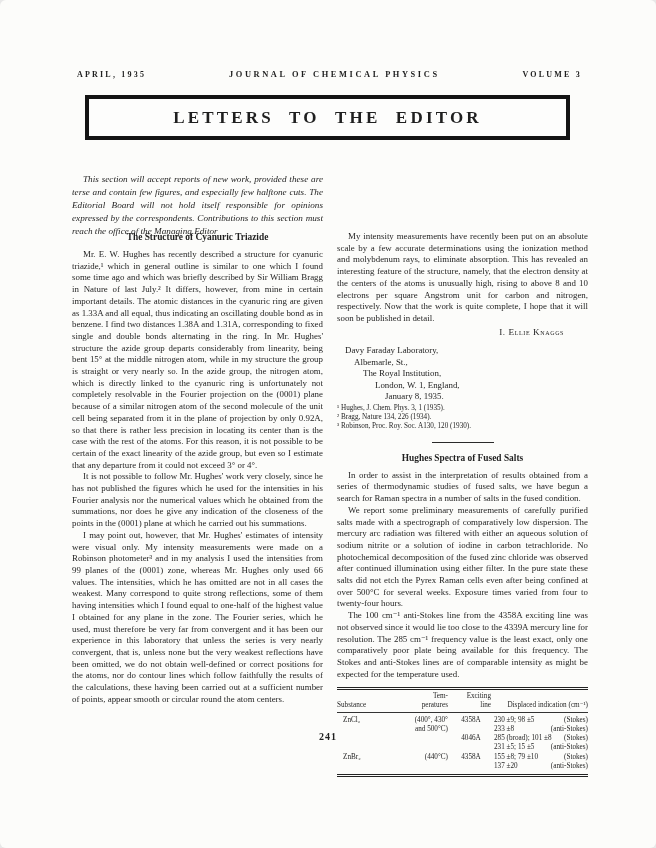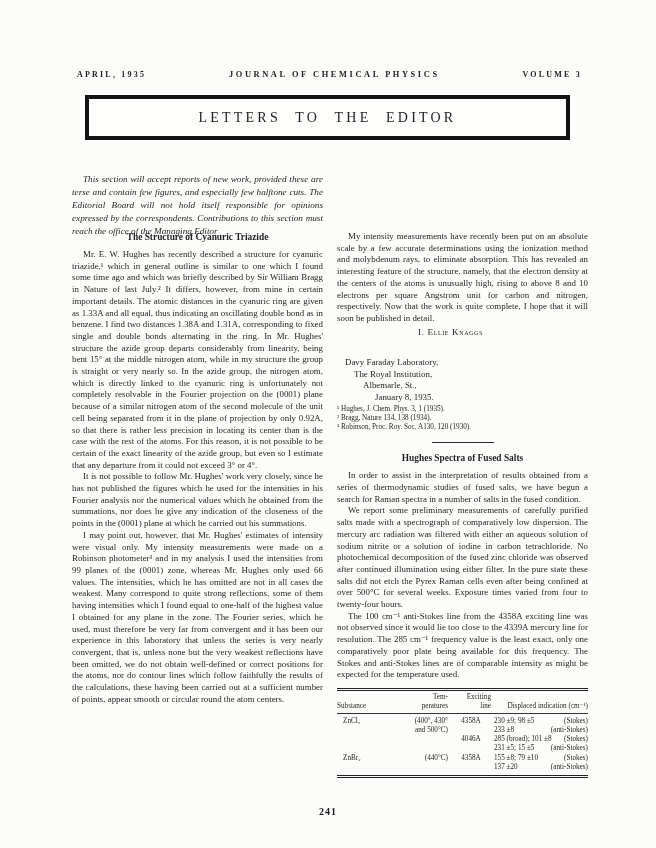--- a/index.html
+++ b/index.html
@@ -5,37 +5,38 @@
   html,body { margin:0; padding:0; background:#e8e8e8; }
   .page {
     position:relative;
     width:656px; height:848px;
     margin:0 auto;
     background:#fcfcfa;
     color:#1f1f1f;
     font-family:"Liberation Serif","DejaVu Serif",serif;
     overflow:hidden;
     box-sizing:border-box;
+    border-radius:6px;
   }
   
   .runhead {
     position:absolute; top:70px; left:77px; right:74px;
     display:flex; justify-content:space-between; align-items:baseline;
     font-size:8px; font-weight:bold; letter-spacing:2.2px; white-space:nowrap;
   }
   .rh-center { letter-spacing:2.6px; font-size:8.4px; }
   
   .banner {
     position:absolute; top:95px; left:85px; right:86px; height:37px;
     border:4px solid #141414;
     display:flex; align-items:center; justify-content:center;
     background:#fdfdfc;
   }
   .banner span {
-    font-size:14px; font-weight:normal; letter-spacing:3.2px; word-spacing:8px;
+    font-size:17px; font-weight:bold; letter-spacing:3.2px; word-spacing:8px;
   }
   
   .intro {
     position:absolute; top:159px; left:72px; right:68px;
     display:flex; gap:10px;
     font-style:italic; font-size:9.2px; line-height:12.9px; text-align:justify;margin-top:14px;
   }
   .intro-col { width:251px; margin:0; }
   .indent { text-indent:11px; }
   
@@ -45,24 +46,24 @@
   }
   .col { width:251px; font-size:8.9px; line-height:11.7px; text-align:justify; }
   .article-title {
     margin:0 0 6px 0; padding:0;
     font-size:9.4px; font-weight:bold; text-align:center; text-indent:0;
     line-height:12px;
   }
   .bp { margin:0; }
   .signature {
     margin-top:2px; padding-right:24px;
-    text-align:center; font-variant:small-caps; letter-spacing:0.6px;
+    text-align:right; font-variant:small-caps; letter-spacing:0.6px;
     font-size:9.2px;
   }
-  .address { margin-top:19px; text-align:left; line-height:11.4px; }
+  .address { margin-top:7px; text-align:left; line-height:11.4px; }
   .address div:nth-child(1){ margin-left:8px; }
   .address div:nth-child(2){ margin-left:17px; }
   .address div:nth-child(3){ margin-left:26px; }
   .address div:nth-child(4){ margin-left:38px; }
   .address div:nth-child(5){ margin-left:48px; }
   .footnotes { margin-top:2px; font-size:7.2px; line-height:8.8px; text-align:left; }
   .divider { width:62px; border-top:1px solid #2a2a2a; margin:11px auto 9px auto; }
   
   .rtable {
     margin-top:7px;
@@ -79,21 +80,21 @@
   .t-head .cell:first-child { text-align:left; align-self:end; }
   .t-row .cell { white-space:nowrap; }
   .c-sub { padding-left:6px; }
   .c-temp { text-align:right; }
   .c-exc { text-align:center; }
   .c-freq { display:flex; }
   .c-freq .lab { margin-left:auto; padding-left:4px; text-align:center; }
   .t-row.group-gap { margin-top:1px; }
   
   .pageno {
-    position:absolute; top:806px; left:0; width:656px;
+    position:absolute; top:731px; left:0; width:656px;
     text-align:center; font-size:10px; font-weight:bold; letter-spacing:1px;
   }
 </style>
 </head>
 <body>
 
 <div class="page">
 
   <div class="runhead">
     <span>APRIL, 1935</span>
@@ -118,28 +119,29 @@
       <p class="bp indent">I may point out, however, that Mr. Hughes' estimates of intensity were visual only. My intensity measurements were made on a Robinson photometer³ and in my analysis I used the intensities from 99 planes of the (0001) zone, whereas Mr. Hughes only used 66 values. The intensities, which he has omitted are not in all cases the weakest. Many correspond to quite strong reflections, some of them having intensities which I found equal to one-half of the highest value I obtained for any plane in the zone. The Fourier series, which he used, must therefore be very far from convergent and it has been our experience in this laboratory that unless the series is very nearly convergent, that is, unless none but the very weakest reflections have been omitted, we do not obtain well-defined or correct positions for the atoms, nor do contour lines which follow faithfully the results of the calculations, these having been carried out at a sufficient number of points, appear smooth or circular round the atom centers.</p>
     </div>
 
     <div class="col">
       <p class="bp indent">My intensity measurements have recently been put on an absolute scale by a few accurate determinations using the ionization method and molybdenum rays, to eliminate absorption. This has revealed an interesting feature of the structure, namely, that the electron density at the centers of the atoms is unusually high, rising to above 8 and 10 electrons per square Angstrom unit for carbon and nitrogen, respectively. Now that the work is quite complete, I hope that it will soon be published in detail.</p>
 
       <div class="signature">I. Ellie Knaggs</div>
 
       <div class="address">
         <div>Davy Faraday Laboratory,</div>
+        <div>Albemarle, St.,</div>
         <div>The Royal Institution,</div>
-        <div>Albemarle, St.,</div>
+        <div>London, W. 1, England,</div>
         <div>January 8, 1935.</div>
       </div>
 
       <div class="footnotes">
         <div>¹ Hughes, J. Chem. Phys. 3, 1 (1935).</div>
-        <div>² Bragg, Nature 134, 138 (1934).</div>
+        <div>² Bragg, Nature 134, 226 (1934).</div>
         <div>³ Robinson, Proc. Roy. Soc. A130, 120 (1930).</div>
       </div>
 
       <div class="divider"></div>
 
       <h2 class="article-title">Hughes Spectra of Fused Salts</h2>
       <p class="bp indent">In order to assist in the interpretation of results obtained from a series of thermodynamic studies of fused salts, we have begun a search for Raman spectra in a number of salts in the fused condition.</p>
       <p class="bp indent">We report some preliminary measurements of carefully purified salts made with a spectrograph of comparatively low dispersion. The mercury arc radiation was filtered with either an aqueous solution of sodium nitrite or a solution of iodine in carbon tetrachloride. No photochemical decomposition of the fused zinc chloride was observed after continued illumination using either filter. In the pure state these salts did not etch the Pyrex Raman cells even after being confined at over 500°C for several weeks. Exposure times varied from four to twenty-four hours.</p>
       <p class="bp indent">The 100 cm⁻¹ anti-Stokes line from the 4358A exciting line was not observed since it would lie too close to the 4339A mercury line for resolution. The 285 cm⁻¹ frequency value is the least exact, only one comparatively poor plate being available for this frequency. The Stokes and anti-Stokes lines are of comparable intensity as might be expected for the temperature used.</p>
 

